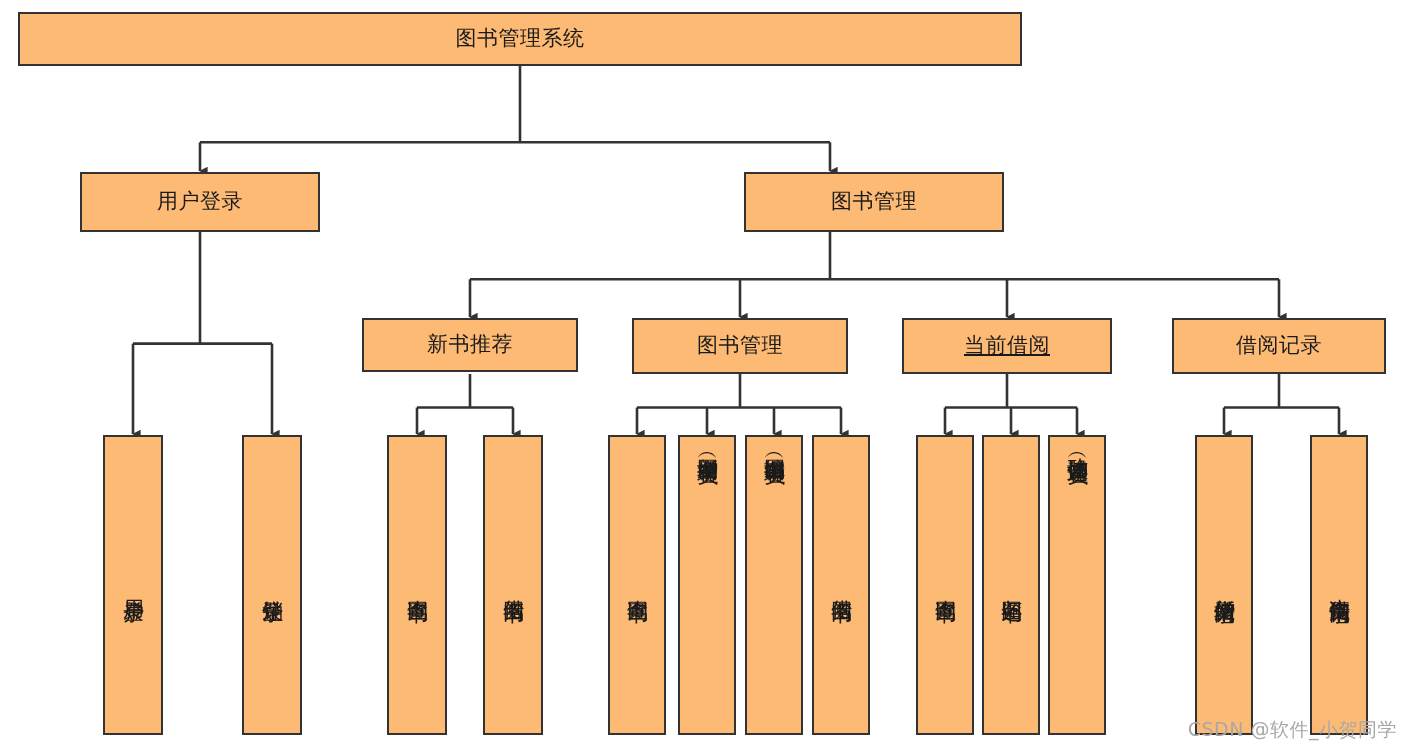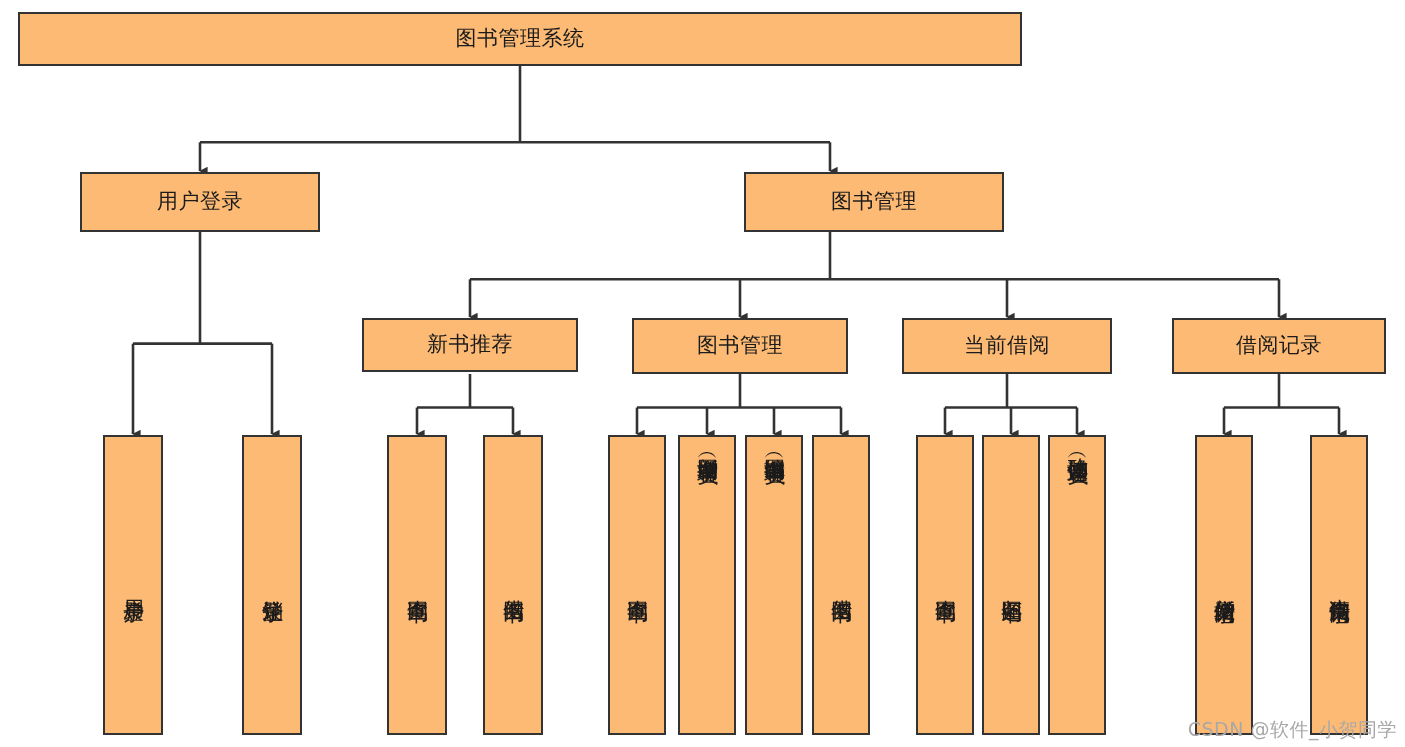--- a/index.html
+++ b/index.html
@@ -125,21 +125,21 @@
   <div class="node" style="left: 744px; top: 172px; width: 260px; height: 60px;">
     <span class="label">图书管理</span>
   </div>
 
   <div class="node" style="left: 362px; top: 318px; width: 216px; height: 54px;">
     <span class="label">新书推荐</span>
   </div>
   <div class="node" style="left: 632px; top: 318px; width: 216px; height: 56px;">
     <span class="label">图书管理</span>
   </div>
-  <div class="node" style="left: 902px; top: 318px; width: 210px; height: 56px;">
+  <div class="node" style="left: 902px; top: 318px; width: 210px; height: 56px; text-decoration: underline;">
     <span class="label">当前借阅</span>
   </div>
   <div class="node" style="left: 1172px; top: 318px; width: 214px; height: 56px;">
     <span class="label">借阅记录</span>
   </div>
 
   <div class="node vertical" style="left: 103px; top: 435px; width: 60px; height: 300px;">
     <span class="label">用户登录</span>
   </div>
   <div class="node vertical" style="left: 242px; top: 435px; width: 60px; height: 300px;">

